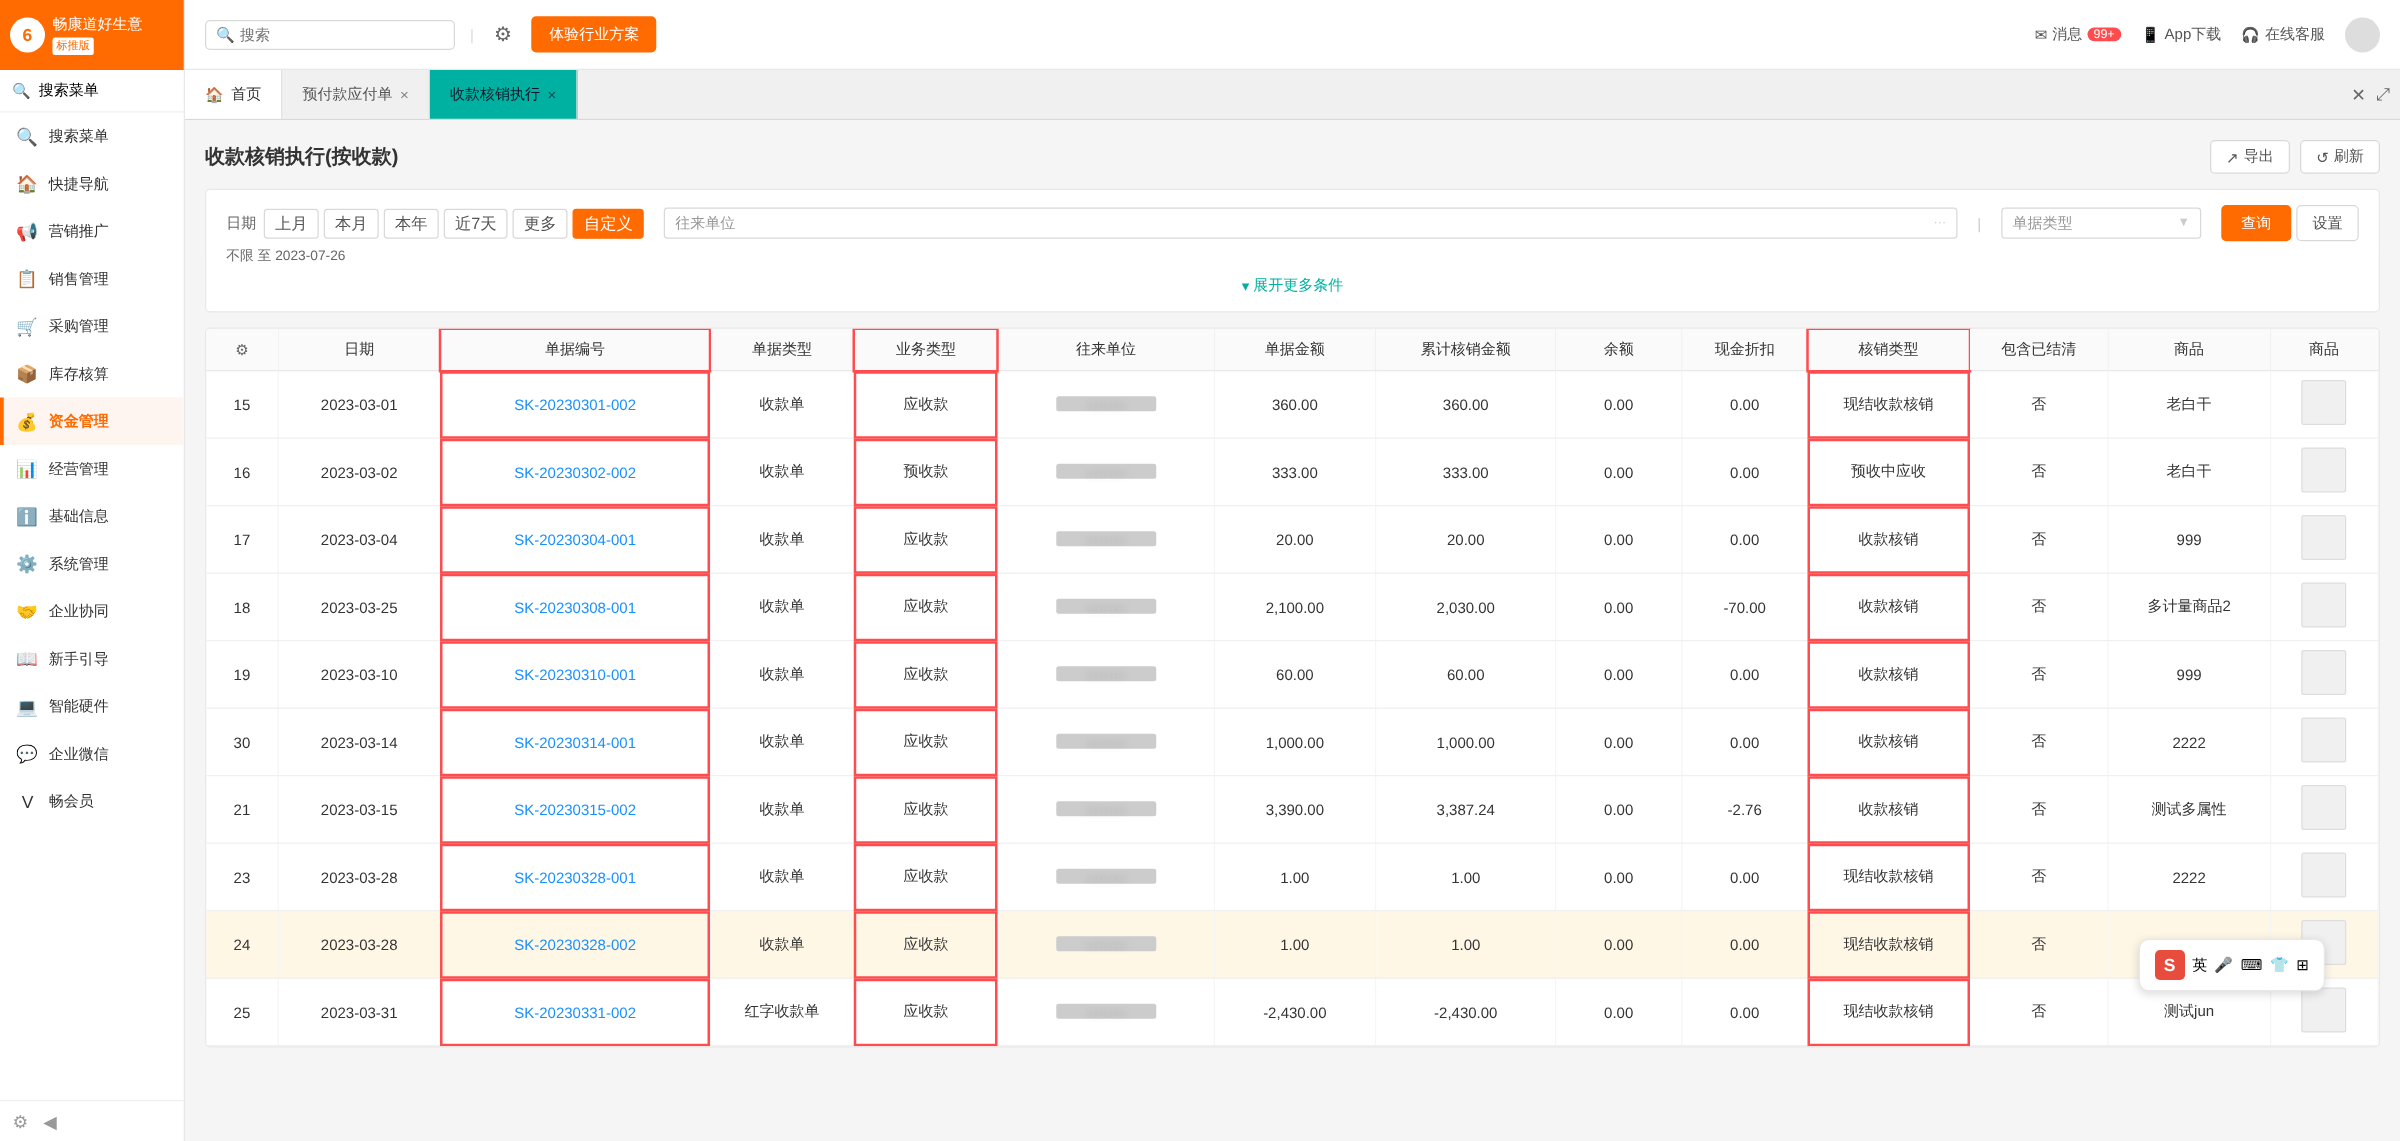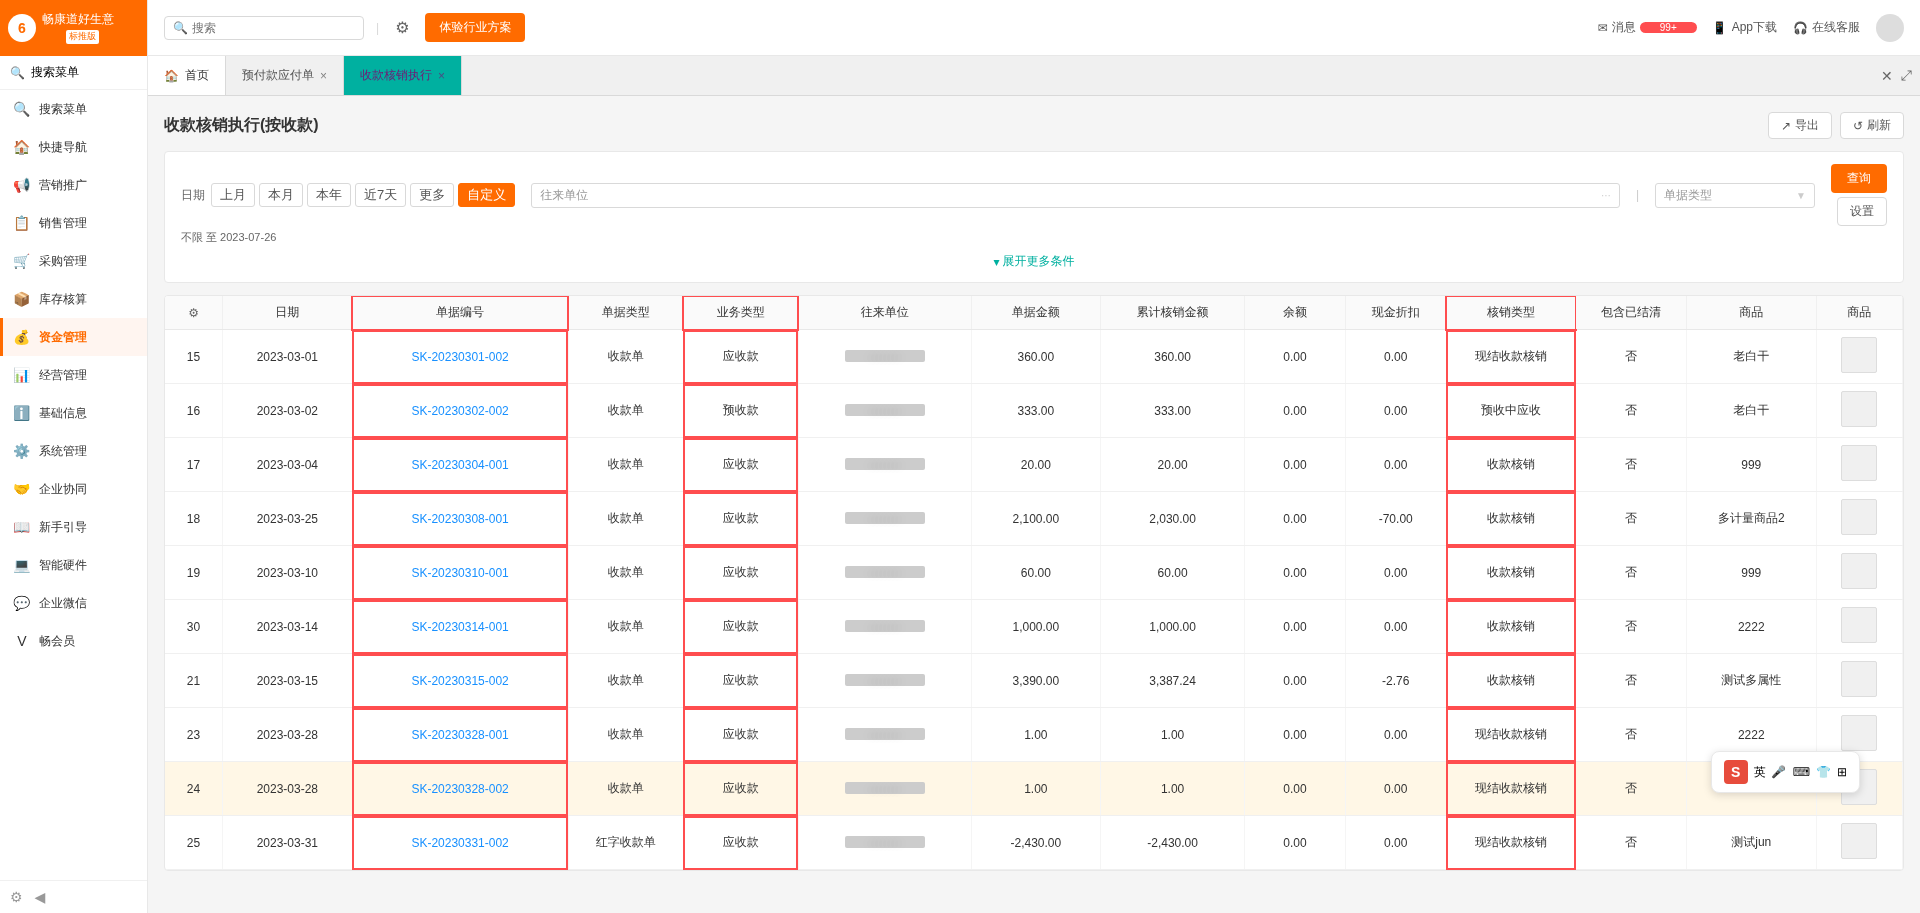--- a/index.html
+++ b/index.html
@@ -4,48 +4,48 @@
   <style>
     * { box-sizing: border-box; margin: 0; padding: 0; font-family: 'Microsoft YaHei', Arial, sans-serif; font-size: 12px; }
     body { background: #f5f5f5; display: flex; height: 913px; overflow: hidden; }
 
     
     .sidebar { width: 148px; background: #fff; border-right: 1px solid #e8e8e8; display: flex; flex-direction: column; height: 100%; flex-shrink: 0; }
     .sidebar-logo { background: #ff6b00; color: #fff; padding: 10px 8px; display: flex; align-items: center; gap: 6px; height: 56px; }
     .sidebar-logo-icon { width: 28px; height: 28px; background: #fff; border-radius: 50%; display: flex; align-items: center; justify-content: center; }
     .sidebar-logo-icon span { color: #ff6b00; font-weight: bold; font-size: 14px; }
     .sidebar-logo-text { color: #fff; font-size: 11px; line-height: 1.3; }
-    .sidebar-badge { background: #fff; color: #ff6b00; font-size: 9px; padding: 1px 3px; border-radius: 2px; margin-top: 2px; display: inline-block; margin-left: 24px; }
+    .sidebar-badge { background: #fff; color: #ff6b00; font-size: 9px; padding: 1px 3px; border-radius: 2px; margin-top: 2px; display: inline-block; }
     .sidebar-search { display: flex; align-items: center; padding: 8px 10px; gap: 6px; border-bottom: 1px solid #f0f0f0; cursor: pointer; }
     .sidebar-nav-item { display: flex; align-items: center; padding: 10px 10px; gap: 8px; cursor: pointer; color: #333; border-left: 3px solid transparent; }
     .sidebar-nav-item.active { background: #fff5f0; color: #ff6b00; border-left-color: #ff6b00; font-weight: bold; }
     .sidebar-nav-icon { width: 18px; height: 18px; display: flex; align-items: center; justify-content: center; font-size: 14px; flex-shrink: 0; }
     .sidebar-bottom { margin-top: auto; border-top: 1px solid #f0f0f0; padding: 8px 10px; display: flex; gap: 12px; align-items: center; }
     .sidebar-bottom-icon { cursor: pointer; color: #999; font-size: 14px; }
 
     
     .main { flex: 1; display: flex; flex-direction: column; overflow: hidden; }
 
     
     .topbar { height: 56px; background: #fff; border-bottom: 1px solid #e8e8e8; display: flex; align-items: center; padding: 0 16px; gap: 12px; }
     .topbar-search { flex: 0 0 200px; border: 1px solid #d9d9d9; border-radius: 4px; padding: 4px 8px; color: #999; display: flex; align-items: center; gap: 4px; }
     .topbar-search input { border: none; outline: none; width: 100%; font-size: 12px; color: #999; }
     .topbar-gear { cursor: pointer; color: #666; font-size: 16px; padding: 4px; }
     .topbar-btn-orange { background: #ff6b00; color: #fff; border: none; border-radius: 4px; padding: 6px 14px; cursor: pointer; font-size: 12px; }
     .topbar-spacer { flex: 1; }
     .topbar-actions { display: flex; align-items: center; gap: 16px; color: #555; font-size: 12px; }
     .topbar-actions .badge-item { display: flex; align-items: center; gap: 4px; cursor: pointer; }
-    .topbar-badge { background: #ff4d4f; color: #fff; border-radius: 10px; padding: 0 20px; font-size: 10px; min-width: 18px; text-align: center; }
+    .topbar-badge { background: #ff4d4f; color: #fff; border-radius: 10px; padding: 0 5px; font-size: 10px; min-width: 18px; text-align: center; }
     .topbar-avatar { width: 28px; height: 28px; background: #ddd; border-radius: 50%; }
 
     
     .tabbar { height: 40px; background: #f0f0f0; display: flex; align-items: stretch; border-bottom: 1px solid #d9d9d9; }
     .tab { display: flex; align-items: center; padding: 0 16px; gap: 6px; cursor: pointer; border-right: 1px solid #d9d9d9; color: #555; background: #f0f0f0; font-size: 12px; white-space: nowrap; }
     .tab.home { background: #fff; color: #333; }
-    .tab.active { background: #00b0a0; color: #701a75; }
+    .tab.active { background: #00b0a0; color: #0f172a; }
     .tab-close { font-size: 12px; cursor: pointer; opacity: 0.7; }
     .tabbar-spacer { flex: 1; }
     .tabbar-controls { display: flex; align-items: center; padding: 0 8px; gap: 8px; }
     .tabbar-ctrl-btn { cursor: pointer; color: #666; font-size: 14px; }
 
     
     .content { flex: 1; overflow: auto; padding: 16px; background: #f5f5f5; }
     .page-header { display: flex; align-items: center; justify-content: space-between; margin-bottom: 12px; gap: 19px; }
     .page-title { font-size: 16px; font-weight: bold; color: #333; }
     .page-actions { display: flex; gap: 8px; }
@@ -273,21 +273,21 @@
           </div>
         </div>
         <div style="display:flex;align-items:center;gap:8px;">
           <span style="color:#ccc;">|</span>
           <span class="filter-label"></span>
           <div class="filter-select" style="min-width:160px;">
             <span>单据类型</span>
             <span style="color:#ccc;font-size:10px;">▼</span>
           </div>
         </div>
-        <div style="display:flex;flex-direction:column;gap:4px;align-items:flex-end;margin-left:auto;">
+        <div style="display:flex;flex-direction:row;gap:4px;align-items:flex-end;margin-left:auto;">
           <button class="filter-query-btn">查询</button>
           <button class="filter-set-btn">设置</button>
         </div>
       </div>
       <div class="filter-date-range">不限 至 2023-07-26</div>
       <div class="filter-expand-btn">
         <button class="expand-btn">
           <span>▾</span>
           <span>展开更多条件</span>
         </button>

